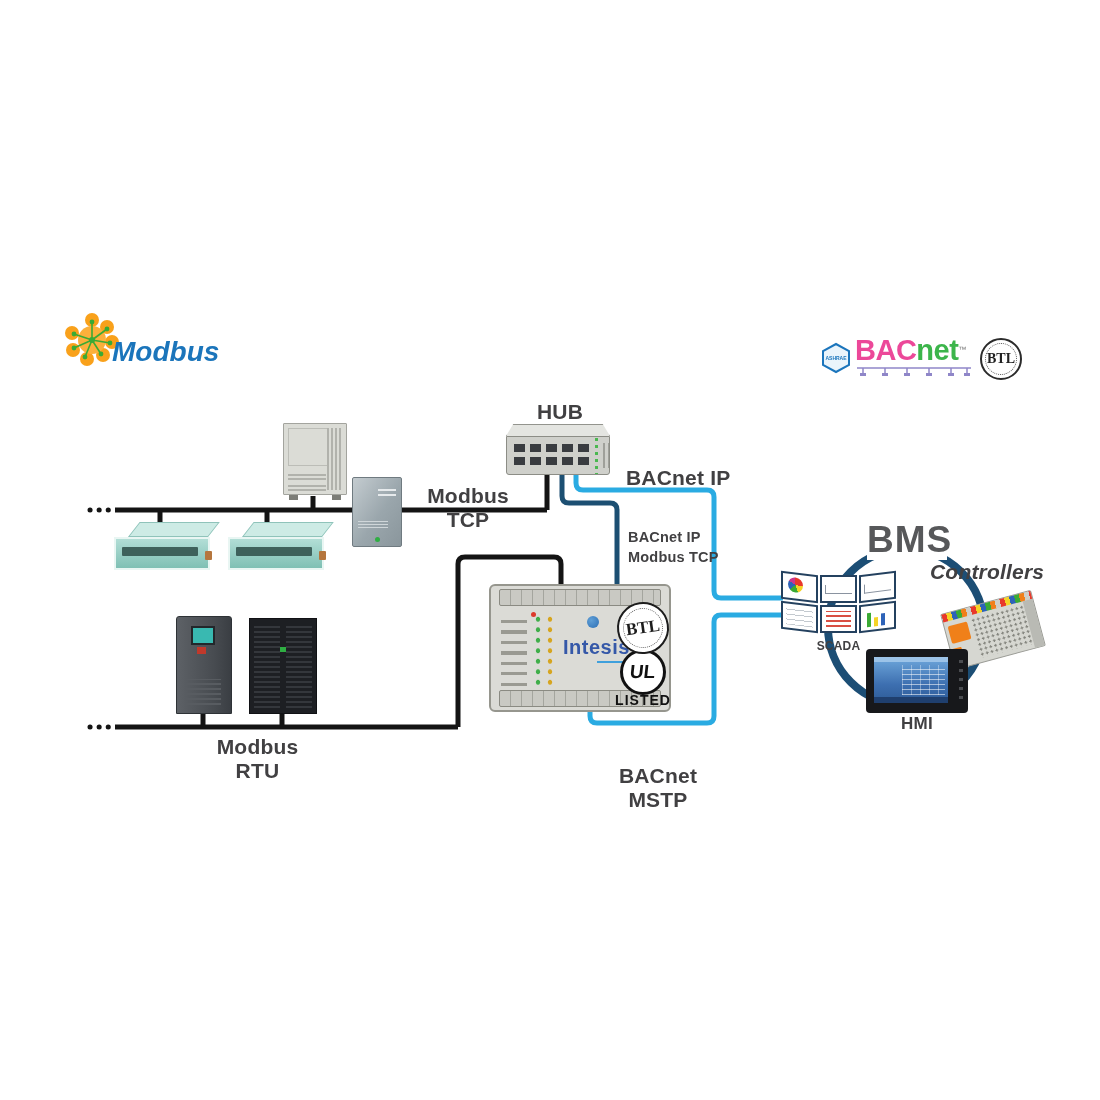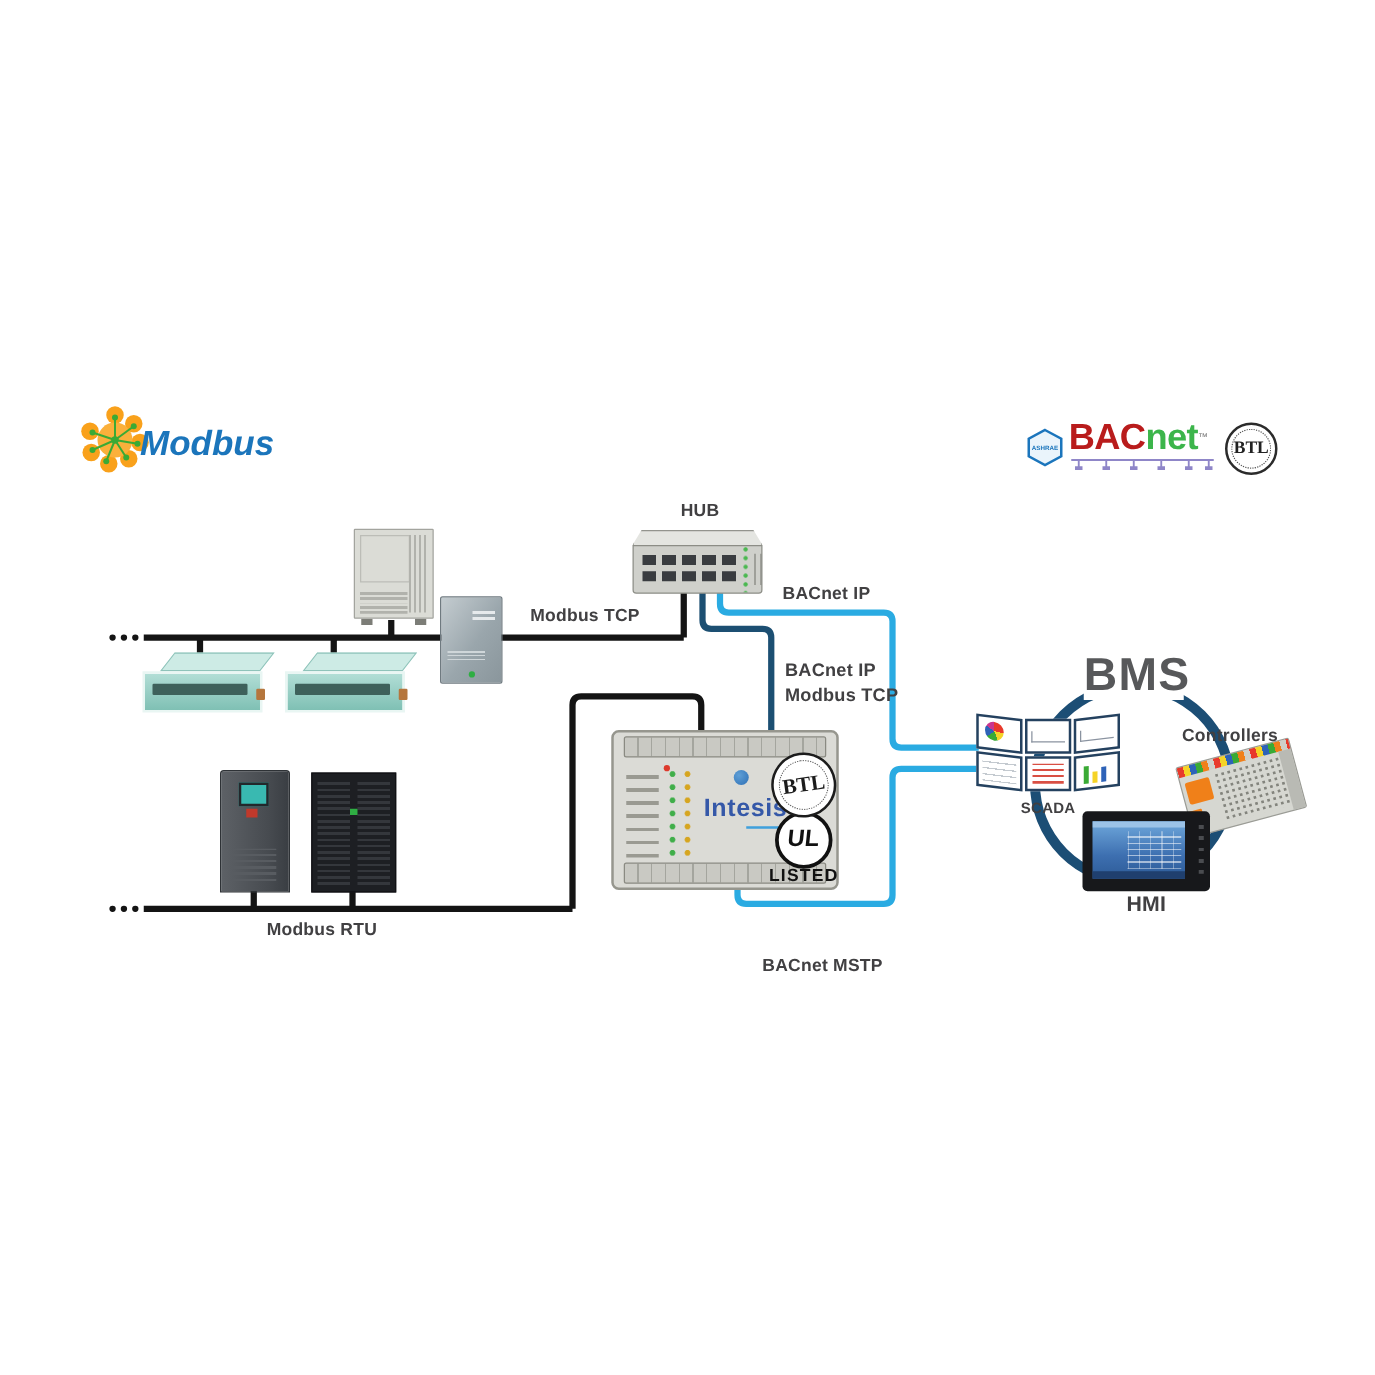--- a/index.html
+++ b/index.html
@@ -1,32 +1,32 @@
 <!DOCTYPE html>
 <html><head>
 <meta charset="utf-8">
 <style>
   html,body{margin:0;padding:0;background:#ffffff;}
   #canvas{position:relative;width:1100px;height:1100px;background:#ffffff;overflow:hidden;
           font-family:"Liberation Sans",sans-serif;}
   #wires{position:absolute;left:0;top:0;z-index:1;}
   .dev{position:absolute;z-index:2;}
-  .lbl{position:absolute;z-index:3;font-weight:700;color:#414042;font-size:14px;
+  .lbl{position:absolute;z-index:3;font-weight:700;color:#414042;font-size:21px;
        font-family:"Liberation Sans",sans-serif;letter-spacing:.2px;}
   .center{text-align:center;}
 
   
-  #modbus-logo{left:64px;top:324px;display:flex;align-items:center;}
+  #modbus-logo{left:64px;top:312px;display:flex;align-items:flex-end;}
   #modbus-word{font-size:28px;font-weight:800;font-style:italic;color:#1b75bb;margin-left:-8px;margin-top:6px;}
 
   
   #bacnet-logo{left:820px;top:336px;display:flex;align-items:flex-start;}
   #bacnet-wordwrap{display:flex;flex-direction:column;align-items:flex-start;margin-left:3px;}
   #bacnet-word{font-size:29px;font-weight:800;line-height:28px;letter-spacing:-.5px;}
-  #bacnet-word .bac{color:#b91c1c;text-align:center;} #bacnet-word .net{color:#3cb54b;}
+  #bacnet-word .bac{color:#ec4899;text-align:center;} #bacnet-word .net{color:#3cb54b;}
   #bacnet-word .tm{font-size:8px;color:#777;vertical-align:top;font-weight:400;}
   #btl-seal{width:38px;height:38px;border:2px solid #2b2b2b;border-radius:50%;margin-left:7px;margin-top:2px;
             display:flex;align-items:center;justify-content:center;position:relative;background:#fff;}
   #btl-seal:before{content:"";position:absolute;inset:3px;border:1px dotted #555;border-radius:50%;}
   #btl-seal span{font-size:14px;font-weight:900;color:#222;font-family:"Liberation Serif",serif;}
 
   
   #hub{left:506px;top:424px;width:104px;height:50px;}
   .hub-top{height:11px;background:#e4e5e1;border:1px solid #93948e;border-bottom:none;
            clip-path:polygon(7% 0,93% 0,100% 100%,0 100%);}
@@ -159,21 +159,21 @@
   
   #hub-label{left:508px;top:400px;width:104px;}
   #modbus-tcp-label{left:408px;top:484px;width:120px;}
   #bacnet-ip-label{left:626px;top:466px;}
   #uplink-label{left:628px;top:527px;font-size:14.5px;line-height:20px;}
   #modbus-rtu-label{left:200px;top:735px;width:115px;}
   #bacnet-mstp-label{left:598px;top:736px;width:120px;margin-top:28px;}
   #bms-label{left:867px;top:520px;width:80px;height:40px;background:#fff;font-size:37px;font-weight:800;
      color:#57585a;text-align:center;line-height:40px;letter-spacing:1px;}
   #scada-label{left:796px;top:639px;width:85px;font-size:12px;}
-  #controllers-label{left:930px;top:580px;width:108px;}
+  #controllers-label{left:930px;top:560px;width:108px;font-style:italic;}
   #hmi-label{left:886px;top:714px;width:62px;font-size:17px;}
 </style>
 </head>
 <body>
 
 <div id="canvas">
 
   <svg id="wires" width="1100" height="1100" viewBox="0 0 1100 1100">
     <circle cx="906" cy="627" r="78" fill="none" stroke-width="8" stroke="#1c4e75"></circle>
     <path fill="none" stroke-width="5" d="M115,510 H547 M547,510 V471 M160,510 V524 M267,510 V524 M313,510 V496" stroke="#141414"></path>

